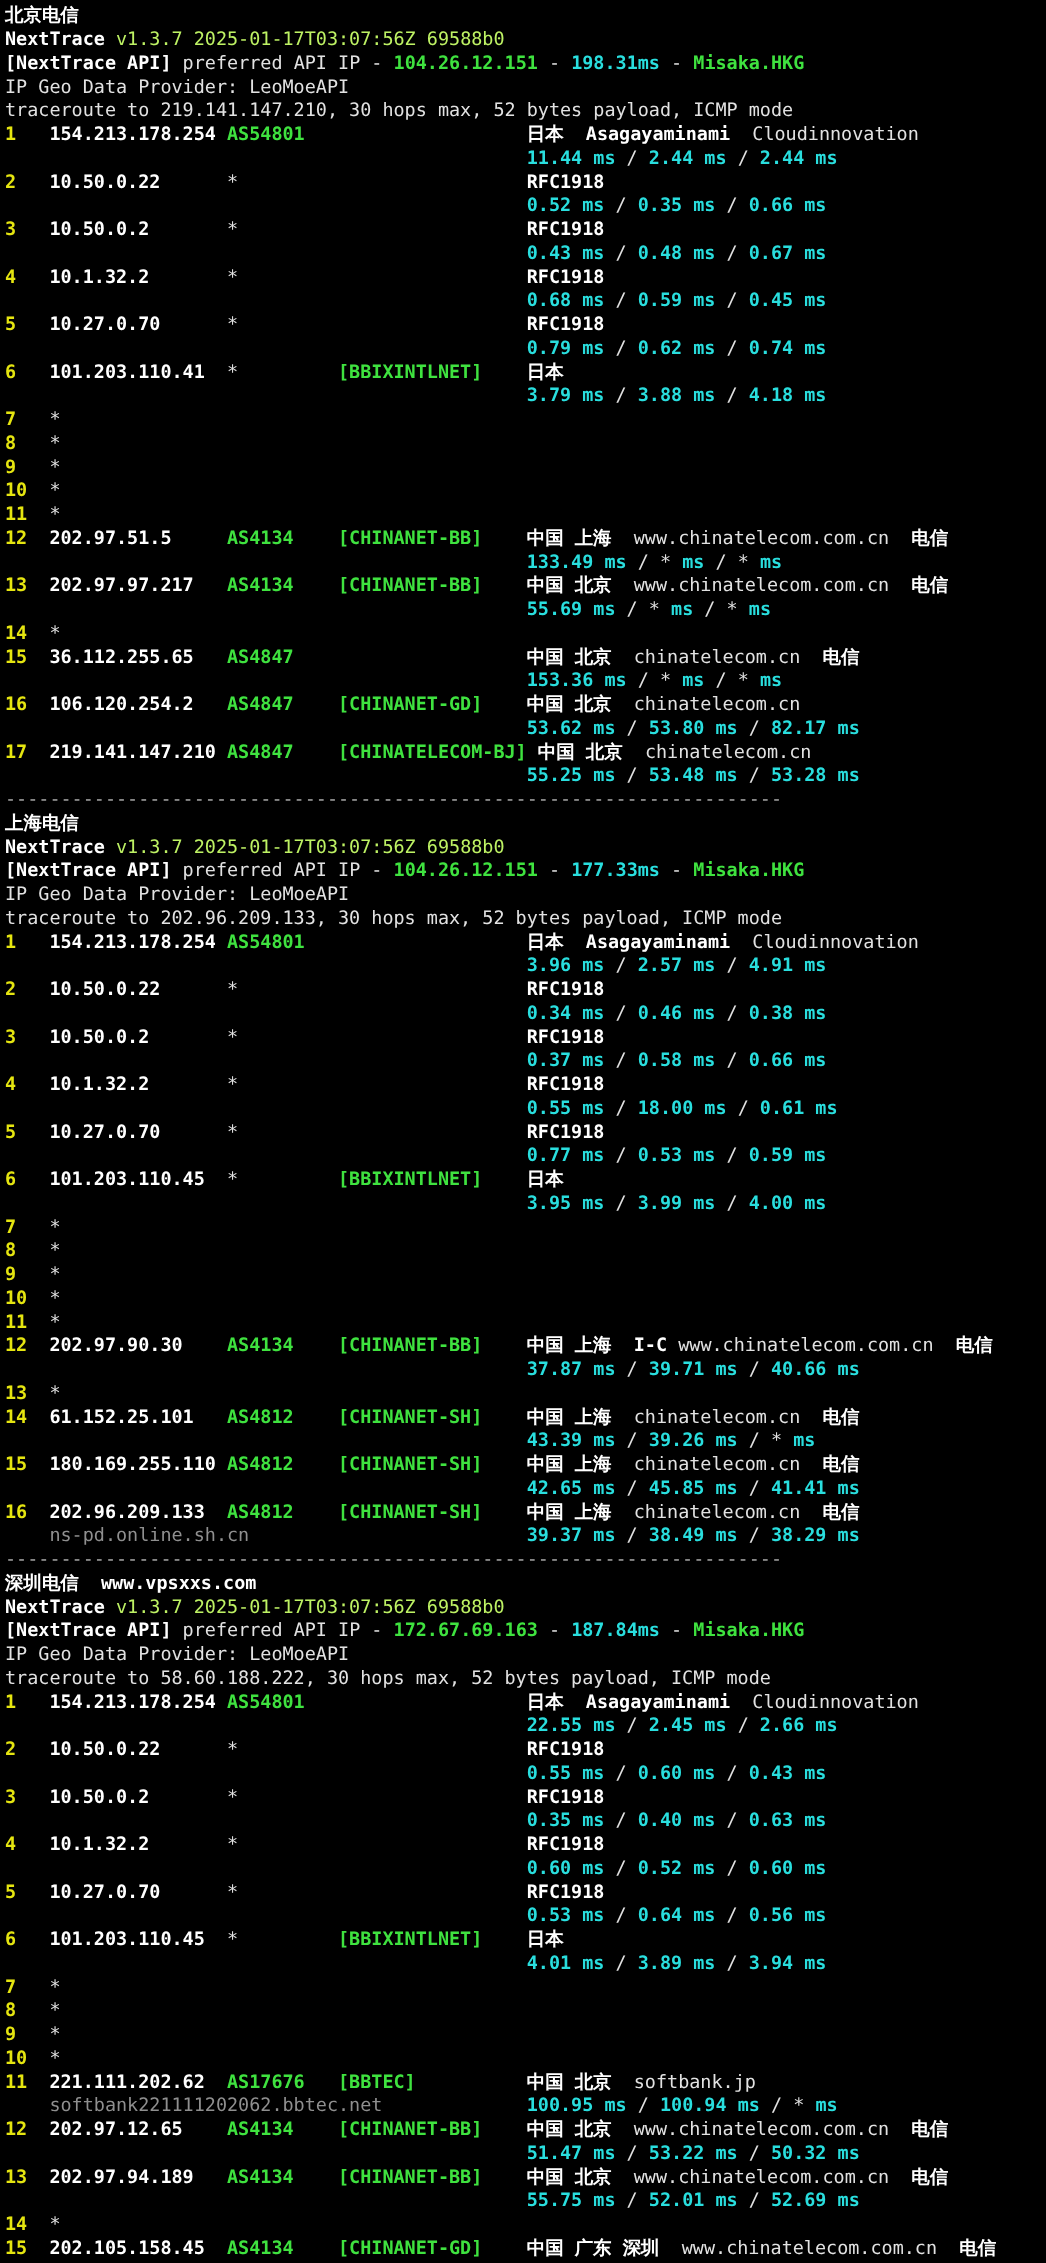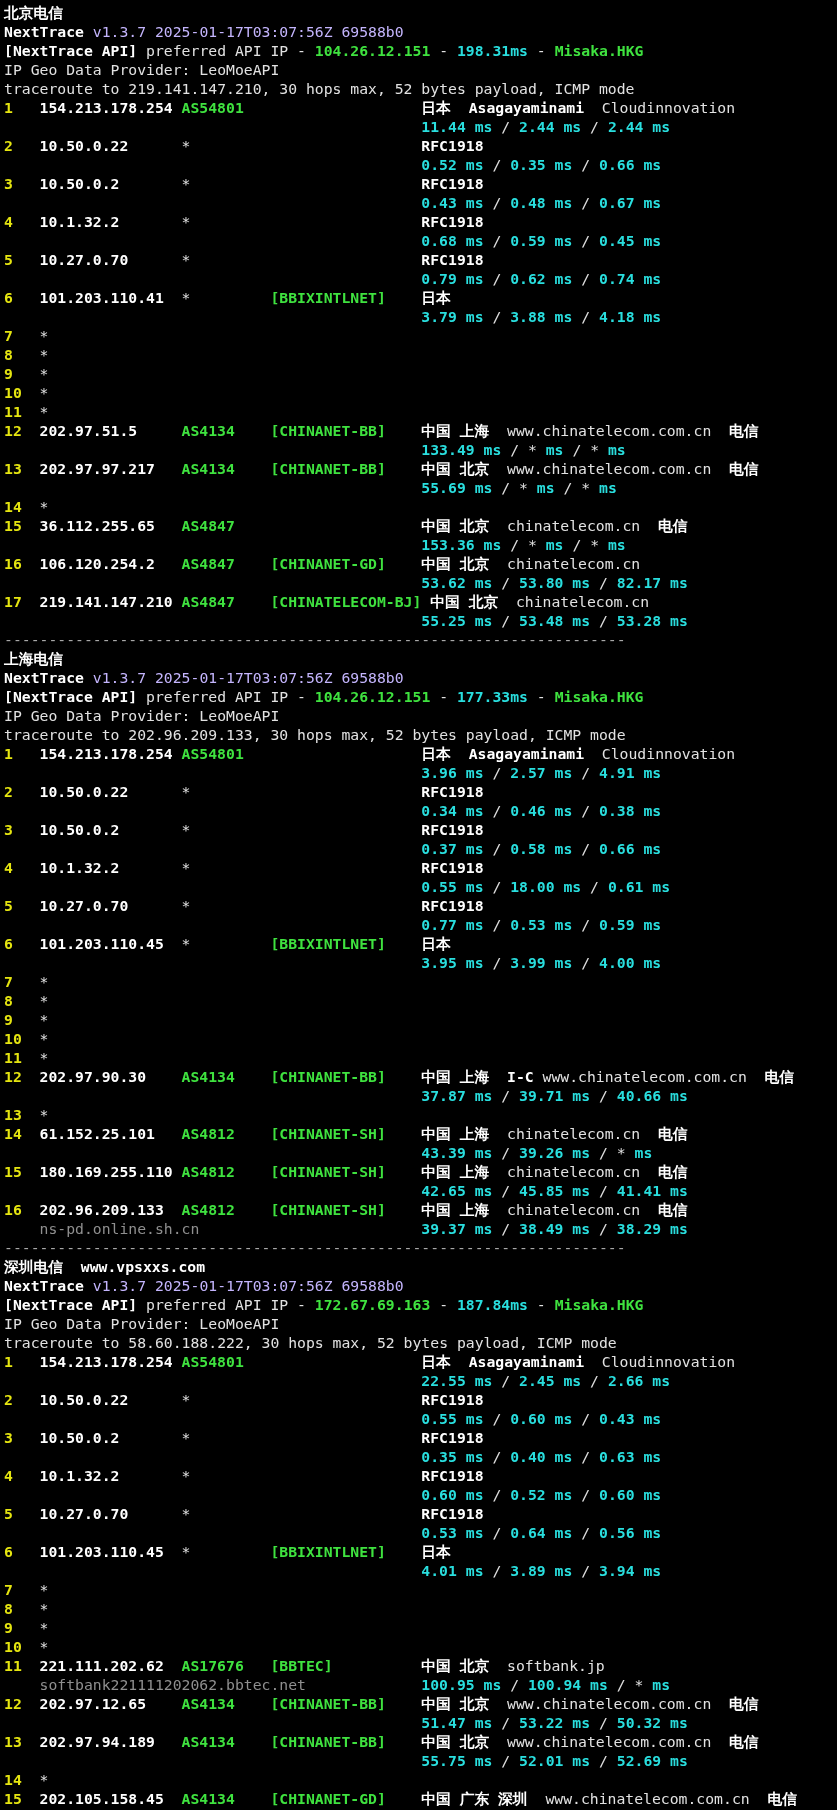--- a/index.html
+++ b/index.html
@@ -11,20 +11,20 @@
     padding:3px 0 0 4px;
     white-space:pre;
   }
   .ln{position:relative;height:19px;}
   .abs{position:absolute;top:0;}
   .w  {color:#e2e2e2;}
   .wb {color:#ffffff;font-weight:bold;}
   .y  {color:#e5e510;font-weight:bold;}
   .g  {color:#3fe23f;font-weight:bold;}
   .c  {color:#29dede;font-weight:bold;}
-  .dim{color:#c4b5fd;margin-top:40px;}
+  .dim{color:#bef264;margin-top:40px;}
   .gray{color:#8f8f8f;}
   .sep{color:#a8a8a8;}
 </style>
 </head>
 <body>
 
 <div id="term"><div class="ln"><span class="wb">北京电信</span></div><div class="ln"><span class="wb">NextTrace </span><span class="dim">v1.3.7 2025-01-17T03:07:56Z 69588b0</span></div><div class="ln"><span class="wb">[NextTrace API]</span><span class="w"> preferred API IP - </span><span class="g">104.26.12.151</span><span class="w"> - </span><span class="c">198.31ms</span><span class="w"> - </span><span class="g">Misaka.HKG</span></div><div class="ln"><span class="w">IP Geo Data Provider: LeoMoeAPI</span></div><div class="ln"><span class="w">traceroute to 219.141.147.210, 30 hops max, 52 bytes payload, ICMP mode</span></div><div class="ln"><span class="abs" style="left: 0ch;"><span class="y">1</span></span><span class="abs" style="left: 4ch;"><span class="wb">154.213.178.254</span></span><span class="abs" style="left: 20ch;"><span class="g">AS54801</span></span><span class="abs" style="left: 47ch;"><span class="wb">日本</span><span class="w">  </span><span class="wb">Asagayaminami</span><span class="w">  </span><span class="w">Cloudinnovation</span></span></div><div class="ln"><span class="abs" style="left: 47ch;"><span class="c">11.44 ms</span><span class="w"> / </span><span class="c">2.44 ms</span><span class="w"> / </span><span class="c">2.44 ms</span></span></div><div class="ln"><span class="abs" style="left: 0ch;"><span class="y">2</span></span><span class="abs" style="left: 4ch;"><span class="wb">10.50.0.22</span></span><span class="abs" style="left: 20ch;"><span class="w">*</span></span><span class="abs" style="left: 47ch;"><span class="wb">RFC1918</span></span></div><div class="ln"><span class="abs" style="left: 47ch;"><span class="c">0.52 ms</span><span class="w"> / </span><span class="c">0.35 ms</span><span class="w"> / </span><span class="c">0.66 ms</span></span></div><div class="ln"><span class="abs" style="left: 0ch;"><span class="y">3</span></span><span class="abs" style="left: 4ch;"><span class="wb">10.50.0.2</span></span><span class="abs" style="left: 20ch;"><span class="w">*</span></span><span class="abs" style="left: 47ch;"><span class="wb">RFC1918</span></span></div><div class="ln"><span class="abs" style="left: 47ch;"><span class="c">0.43 ms</span><span class="w"> / </span><span class="c">0.48 ms</span><span class="w"> / </span><span class="c">0.67 ms</span></span></div><div class="ln"><span class="abs" style="left: 0ch;"><span class="y">4</span></span><span class="abs" style="left: 4ch;"><span class="wb">10.1.32.2</span></span><span class="abs" style="left: 20ch;"><span class="w">*</span></span><span class="abs" style="left: 47ch;"><span class="wb">RFC1918</span></span></div><div class="ln"><span class="abs" style="left: 47ch;"><span class="c">0.68 ms</span><span class="w"> / </span><span class="c">0.59 ms</span><span class="w"> / </span><span class="c">0.45 ms</span></span></div><div class="ln"><span class="abs" style="left: 0ch;"><span class="y">5</span></span><span class="abs" style="left: 4ch;"><span class="wb">10.27.0.70</span></span><span class="abs" style="left: 20ch;"><span class="w">*</span></span><span class="abs" style="left: 47ch;"><span class="wb">RFC1918</span></span></div><div class="ln"><span class="abs" style="left: 47ch;"><span class="c">0.79 ms</span><span class="w"> / </span><span class="c">0.62 ms</span><span class="w"> / </span><span class="c">0.74 ms</span></span></div><div class="ln"><span class="abs" style="left: 0ch;"><span class="y">6</span></span><span class="abs" style="left: 4ch;"><span class="wb">101.203.110.41</span></span><span class="abs" style="left: 20ch;"><span class="w">*</span></span><span class="abs" style="left: 30ch;"><span class="g">[BBIXINTLNET]</span></span><span class="abs" style="left: 47ch;"><span class="wb">日本</span></span></div><div class="ln"><span class="abs" style="left: 47ch;"><span class="c">3.79 ms</span><span class="w"> / </span><span class="c">3.88 ms</span><span class="w"> / </span><span class="c">4.18 ms</span></span></div><div class="ln"><span class="abs" style="left: 0ch;"><span class="y">7</span></span><span class="abs" style="left: 4ch;"><span class="w">*</span></span></div><div class="ln"><span class="abs" style="left: 0ch;"><span class="y">8</span></span><span class="abs" style="left: 4ch;"><span class="w">*</span></span></div><div class="ln"><span class="abs" style="left: 0ch;"><span class="y">9</span></span><span class="abs" style="left: 4ch;"><span class="w">*</span></span></div><div class="ln"><span class="abs" style="left: 0ch;"><span class="y">10</span></span><span class="abs" style="left: 4ch;"><span class="w">*</span></span></div><div class="ln"><span class="abs" style="left: 0ch;"><span class="y">11</span></span><span class="abs" style="left: 4ch;"><span class="w">*</span></span></div><div class="ln"><span class="abs" style="left: 0ch;"><span class="y">12</span></span><span class="abs" style="left: 4ch;"><span class="wb">202.97.51.5</span></span><span class="abs" style="left: 20ch;"><span class="g">AS4134</span></span><span class="abs" style="left: 30ch;"><span class="g">[CHINANET-BB]</span></span><span class="abs" style="left: 47ch;"><span class="wb">中国 上海</span><span class="w">  </span><span class="w">www.chinatelecom.com.cn</span><span class="w">  </span><span class="wb">电信</span></span></div><div class="ln"><span class="abs" style="left: 47ch;"><span class="c">133.49 ms</span><span class="w"> / </span><span class="w">*</span><span class="c"> ms</span><span class="w"> / </span><span class="w">*</span><span class="c"> ms</span></span></div><div class="ln"><span class="abs" style="left: 0ch;"><span class="y">13</span></span><span class="abs" style="left: 4ch;"><span class="wb">202.97.97.217</span></span><span class="abs" style="left: 20ch;"><span class="g">AS4134</span></span><span class="abs" style="left: 30ch;"><span class="g">[CHINANET-BB]</span></span><span class="abs" style="left: 47ch;"><span class="wb">中国 北京</span><span class="w">  </span><span class="w">www.chinatelecom.com.cn</span><span class="w">  </span><span class="wb">电信</span></span></div><div class="ln"><span class="abs" style="left: 47ch;"><span class="c">55.69 ms</span><span class="w"> / </span><span class="w">*</span><span class="c"> ms</span><span class="w"> / </span><span class="w">*</span><span class="c"> ms</span></span></div><div class="ln"><span class="abs" style="left: 0ch;"><span class="y">14</span></span><span class="abs" style="left: 4ch;"><span class="w">*</span></span></div><div class="ln"><span class="abs" style="left: 0ch;"><span class="y">15</span></span><span class="abs" style="left: 4ch;"><span class="wb">36.112.255.65</span></span><span class="abs" style="left: 20ch;"><span class="g">AS4847</span></span><span class="abs" style="left: 47ch;"><span class="wb">中国 北京</span><span class="w">  </span><span class="w">chinatelecom.cn</span><span class="w">  </span><span class="wb">电信</span></span></div><div class="ln"><span class="abs" style="left: 47ch;"><span class="c">153.36 ms</span><span class="w"> / </span><span class="w">*</span><span class="c"> ms</span><span class="w"> / </span><span class="w">*</span><span class="c"> ms</span></span></div><div class="ln"><span class="abs" style="left: 0ch;"><span class="y">16</span></span><span class="abs" style="left: 4ch;"><span class="wb">106.120.254.2</span></span><span class="abs" style="left: 20ch;"><span class="g">AS4847</span></span><span class="abs" style="left: 30ch;"><span class="g">[CHINANET-GD]</span></span><span class="abs" style="left: 47ch;"><span class="wb">中国 北京</span><span class="w">  </span><span class="w">chinatelecom.cn</span></span></div><div class="ln"><span class="abs" style="left: 47ch;"><span class="c">53.62 ms</span><span class="w"> / </span><span class="c">53.80 ms</span><span class="w"> / </span><span class="c">82.17 ms</span></span></div><div class="ln"><span class="abs" style="left: 0ch;"><span class="y">17</span></span><span class="abs" style="left: 4ch;"><span class="wb">219.141.147.210</span></span><span class="abs" style="left: 20ch;"><span class="g">AS4847</span></span><span class="abs" style="left: 30ch;"><span class="g">[CHINATELECOM-BJ]</span></span><span class="abs" style="left: 48ch;"><span class="wb">中国 北京</span><span class="w">  </span><span class="w">chinatelecom.cn</span></span></div><div class="ln"><span class="abs" style="left: 47ch;"><span class="c">55.25 ms</span><span class="w"> / </span><span class="c">53.48 ms</span><span class="w"> / </span><span class="c">53.28 ms</span></span></div><div class="ln"><span class="sep">----------------------------------------------------------------------</span></div><div class="ln"><span class="wb">上海电信</span></div><div class="ln"><span class="wb">NextTrace </span><span class="dim">v1.3.7 2025-01-17T03:07:56Z 69588b0</span></div><div class="ln"><span class="wb">[NextTrace API]</span><span class="w"> preferred API IP - </span><span class="g">104.26.12.151</span><span class="w"> - </span><span class="c">177.33ms</span><span class="w"> - </span><span class="g">Misaka.HKG</span></div><div class="ln"><span class="w">IP Geo Data Provider: LeoMoeAPI</span></div><div class="ln"><span class="w">traceroute to 202.96.209.133, 30 hops max, 52 bytes payload, ICMP mode</span></div><div class="ln"><span class="abs" style="left: 0ch;"><span class="y">1</span></span><span class="abs" style="left: 4ch;"><span class="wb">154.213.178.254</span></span><span class="abs" style="left: 20ch;"><span class="g">AS54801</span></span><span class="abs" style="left: 47ch;"><span class="wb">日本</span><span class="w">  </span><span class="wb">Asagayaminami</span><span class="w">  </span><span class="w">Cloudinnovation</span></span></div><div class="ln"><span class="abs" style="left: 47ch;"><span class="c">3.96 ms</span><span class="w"> / </span><span class="c">2.57 ms</span><span class="w"> / </span><span class="c">4.91 ms</span></span></div><div class="ln"><span class="abs" style="left: 0ch;"><span class="y">2</span></span><span class="abs" style="left: 4ch;"><span class="wb">10.50.0.22</span></span><span class="abs" style="left: 20ch;"><span class="w">*</span></span><span class="abs" style="left: 47ch;"><span class="wb">RFC1918</span></span></div><div class="ln"><span class="abs" style="left: 47ch;"><span class="c">0.34 ms</span><span class="w"> / </span><span class="c">0.46 ms</span><span class="w"> / </span><span class="c">0.38 ms</span></span></div><div class="ln"><span class="abs" style="left: 0ch;"><span class="y">3</span></span><span class="abs" style="left: 4ch;"><span class="wb">10.50.0.2</span></span><span class="abs" style="left: 20ch;"><span class="w">*</span></span><span class="abs" style="left: 47ch;"><span class="wb">RFC1918</span></span></div><div class="ln"><span class="abs" style="left: 47ch;"><span class="c">0.37 ms</span><span class="w"> / </span><span class="c">0.58 ms</span><span class="w"> / </span><span class="c">0.66 ms</span></span></div><div class="ln"><span class="abs" style="left: 0ch;"><span class="y">4</span></span><span class="abs" style="left: 4ch;"><span class="wb">10.1.32.2</span></span><span class="abs" style="left: 20ch;"><span class="w">*</span></span><span class="abs" style="left: 47ch;"><span class="wb">RFC1918</span></span></div><div class="ln"><span class="abs" style="left: 47ch;"><span class="c">0.55 ms</span><span class="w"> / </span><span class="c">18.00 ms</span><span class="w"> / </span><span class="c">0.61 ms</span></span></div><div class="ln"><span class="abs" style="left: 0ch;"><span class="y">5</span></span><span class="abs" style="left: 4ch;"><span class="wb">10.27.0.70</span></span><span class="abs" style="left: 20ch;"><span class="w">*</span></span><span class="abs" style="left: 47ch;"><span class="wb">RFC1918</span></span></div><div class="ln"><span class="abs" style="left: 47ch;"><span class="c">0.77 ms</span><span class="w"> / </span><span class="c">0.53 ms</span><span class="w"> / </span><span class="c">0.59 ms</span></span></div><div class="ln"><span class="abs" style="left: 0ch;"><span class="y">6</span></span><span class="abs" style="left: 4ch;"><span class="wb">101.203.110.45</span></span><span class="abs" style="left: 20ch;"><span class="w">*</span></span><span class="abs" style="left: 30ch;"><span class="g">[BBIXINTLNET]</span></span><span class="abs" style="left: 47ch;"><span class="wb">日本</span></span></div><div class="ln"><span class="abs" style="left: 47ch;"><span class="c">3.95 ms</span><span class="w"> / </span><span class="c">3.99 ms</span><span class="w"> / </span><span class="c">4.00 ms</span></span></div><div class="ln"><span class="abs" style="left: 0ch;"><span class="y">7</span></span><span class="abs" style="left: 4ch;"><span class="w">*</span></span></div><div class="ln"><span class="abs" style="left: 0ch;"><span class="y">8</span></span><span class="abs" style="left: 4ch;"><span class="w">*</span></span></div><div class="ln"><span class="abs" style="left: 0ch;"><span class="y">9</span></span><span class="abs" style="left: 4ch;"><span class="w">*</span></span></div><div class="ln"><span class="abs" style="left: 0ch;"><span class="y">10</span></span><span class="abs" style="left: 4ch;"><span class="w">*</span></span></div><div class="ln"><span class="abs" style="left: 0ch;"><span class="y">11</span></span><span class="abs" style="left: 4ch;"><span class="w">*</span></span></div><div class="ln"><span class="abs" style="left: 0ch;"><span class="y">12</span></span><span class="abs" style="left: 4ch;"><span class="wb">202.97.90.30</span></span><span class="abs" style="left: 20ch;"><span class="g">AS4134</span></span><span class="abs" style="left: 30ch;"><span class="g">[CHINANET-BB]</span></span><span class="abs" style="left: 47ch;"><span class="wb">中国 上海</span><span class="w">  </span><span class="wb">I-C</span><span class="w"> </span><span class="w">www.chinatelecom.com.cn</span><span class="w">  </span><span class="wb">电信</span></span></div><div class="ln"><span class="abs" style="left: 47ch;"><span class="c">37.87 ms</span><span class="w"> / </span><span class="c">39.71 ms</span><span class="w"> / </span><span class="c">40.66 ms</span></span></div><div class="ln"><span class="abs" style="left: 0ch;"><span class="y">13</span></span><span class="abs" style="left: 4ch;"><span class="w">*</span></span></div><div class="ln"><span class="abs" style="left: 0ch;"><span class="y">14</span></span><span class="abs" style="left: 4ch;"><span class="wb">61.152.25.101</span></span><span class="abs" style="left: 20ch;"><span class="g">AS4812</span></span><span class="abs" style="left: 30ch;"><span class="g">[CHINANET-SH]</span></span><span class="abs" style="left: 47ch;"><span class="wb">中国 上海</span><span class="w">  </span><span class="w">chinatelecom.cn</span><span class="w">  </span><span class="wb">电信</span></span></div><div class="ln"><span class="abs" style="left: 47ch;"><span class="c">43.39 ms</span><span class="w"> / </span><span class="c">39.26 ms</span><span class="w"> / </span><span class="w">*</span><span class="c"> ms</span></span></div><div class="ln"><span class="abs" style="left: 0ch;"><span class="y">15</span></span><span class="abs" style="left: 4ch;"><span class="wb">180.169.255.110</span></span><span class="abs" style="left: 20ch;"><span class="g">AS4812</span></span><span class="abs" style="left: 30ch;"><span class="g">[CHINANET-SH]</span></span><span class="abs" style="left: 47ch;"><span class="wb">中国 上海</span><span class="w">  </span><span class="w">chinatelecom.cn</span><span class="w">  </span><span class="wb">电信</span></span></div><div class="ln"><span class="abs" style="left: 47ch;"><span class="c">42.65 ms</span><span class="w"> / </span><span class="c">45.85 ms</span><span class="w"> / </span><span class="c">41.41 ms</span></span></div><div class="ln"><span class="abs" style="left: 0ch;"><span class="y">16</span></span><span class="abs" style="left: 4ch;"><span class="wb">202.96.209.133</span></span><span class="abs" style="left: 20ch;"><span class="g">AS4812</span></span><span class="abs" style="left: 30ch;"><span class="g">[CHINANET-SH]</span></span><span class="abs" style="left: 47ch;"><span class="wb">中国 上海</span><span class="w">  </span><span class="w">chinatelecom.cn</span><span class="w">  </span><span class="wb">电信</span></span></div><div class="ln"><span class="abs" style="left: 4ch;"><span class="gray">ns-pd.online.sh.cn</span></span><span class="abs" style="left: 47ch;"><span class="c">39.37 ms</span><span class="w"> / </span><span class="c">38.49 ms</span><span class="w"> / </span><span class="c">38.29 ms</span></span></div><div class="ln"><span class="sep">----------------------------------------------------------------------</span></div><div class="ln"><span class="wb">深圳电信</span><span class="w">  </span><span class="wb">www.vpsxxs.com</span></div><div class="ln"><span class="wb">NextTrace </span><span class="dim">v1.3.7 2025-01-17T03:07:56Z 69588b0</span></div><div class="ln"><span class="wb">[NextTrace API]</span><span class="w"> preferred API IP - </span><span class="g">172.67.69.163</span><span class="w"> - </span><span class="c">187.84ms</span><span class="w"> - </span><span class="g">Misaka.HKG</span></div><div class="ln"><span class="w">IP Geo Data Provider: LeoMoeAPI</span></div><div class="ln"><span class="w">traceroute to 58.60.188.222, 30 hops max, 52 bytes payload, ICMP mode</span></div><div class="ln"><span class="abs" style="left: 0ch;"><span class="y">1</span></span><span class="abs" style="left: 4ch;"><span class="wb">154.213.178.254</span></span><span class="abs" style="left: 20ch;"><span class="g">AS54801</span></span><span class="abs" style="left: 47ch;"><span class="wb">日本</span><span class="w">  </span><span class="wb">Asagayaminami</span><span class="w">  </span><span class="w">Cloudinnovation</span></span></div><div class="ln"><span class="abs" style="left: 47ch;"><span class="c">22.55 ms</span><span class="w"> / </span><span class="c">2.45 ms</span><span class="w"> / </span><span class="c">2.66 ms</span></span></div><div class="ln"><span class="abs" style="left: 0ch;"><span class="y">2</span></span><span class="abs" style="left: 4ch;"><span class="wb">10.50.0.22</span></span><span class="abs" style="left: 20ch;"><span class="w">*</span></span><span class="abs" style="left: 47ch;"><span class="wb">RFC1918</span></span></div><div class="ln"><span class="abs" style="left: 47ch;"><span class="c">0.55 ms</span><span class="w"> / </span><span class="c">0.60 ms</span><span class="w"> / </span><span class="c">0.43 ms</span></span></div><div class="ln"><span class="abs" style="left: 0ch;"><span class="y">3</span></span><span class="abs" style="left: 4ch;"><span class="wb">10.50.0.2</span></span><span class="abs" style="left: 20ch;"><span class="w">*</span></span><span class="abs" style="left: 47ch;"><span class="wb">RFC1918</span></span></div><div class="ln"><span class="abs" style="left: 47ch;"><span class="c">0.35 ms</span><span class="w"> / </span><span class="c">0.40 ms</span><span class="w"> / </span><span class="c">0.63 ms</span></span></div><div class="ln"><span class="abs" style="left: 0ch;"><span class="y">4</span></span><span class="abs" style="left: 4ch;"><span class="wb">10.1.32.2</span></span><span class="abs" style="left: 20ch;"><span class="w">*</span></span><span class="abs" style="left: 47ch;"><span class="wb">RFC1918</span></span></div><div class="ln"><span class="abs" style="left: 47ch;"><span class="c">0.60 ms</span><span class="w"> / </span><span class="c">0.52 ms</span><span class="w"> / </span><span class="c">0.60 ms</span></span></div><div class="ln"><span class="abs" style="left: 0ch;"><span class="y">5</span></span><span class="abs" style="left: 4ch;"><span class="wb">10.27.0.70</span></span><span class="abs" style="left: 20ch;"><span class="w">*</span></span><span class="abs" style="left: 47ch;"><span class="wb">RFC1918</span></span></div><div class="ln"><span class="abs" style="left: 47ch;"><span class="c">0.53 ms</span><span class="w"> / </span><span class="c">0.64 ms</span><span class="w"> / </span><span class="c">0.56 ms</span></span></div><div class="ln"><span class="abs" style="left: 0ch;"><span class="y">6</span></span><span class="abs" style="left: 4ch;"><span class="wb">101.203.110.45</span></span><span class="abs" style="left: 20ch;"><span class="w">*</span></span><span class="abs" style="left: 30ch;"><span class="g">[BBIXINTLNET]</span></span><span class="abs" style="left: 47ch;"><span class="wb">日本</span></span></div><div class="ln"><span class="abs" style="left: 47ch;"><span class="c">4.01 ms</span><span class="w"> / </span><span class="c">3.89 ms</span><span class="w"> / </span><span class="c">3.94 ms</span></span></div><div class="ln"><span class="abs" style="left: 0ch;"><span class="y">7</span></span><span class="abs" style="left: 4ch;"><span class="w">*</span></span></div><div class="ln"><span class="abs" style="left: 0ch;"><span class="y">8</span></span><span class="abs" style="left: 4ch;"><span class="w">*</span></span></div><div class="ln"><span class="abs" style="left: 0ch;"><span class="y">9</span></span><span class="abs" style="left: 4ch;"><span class="w">*</span></span></div><div class="ln"><span class="abs" style="left: 0ch;"><span class="y">10</span></span><span class="abs" style="left: 4ch;"><span class="w">*</span></span></div><div class="ln"><span class="abs" style="left: 0ch;"><span class="y">11</span></span><span class="abs" style="left: 4ch;"><span class="wb">221.111.202.62</span></span><span class="abs" style="left: 20ch;"><span class="g">AS17676</span></span><span class="abs" style="left: 30ch;"><span class="g">[BBTEC]</span></span><span class="abs" style="left: 47ch;"><span class="wb">中国 北京</span><span class="w">  </span><span class="w">softbank.jp</span></span></div><div class="ln"><span class="abs" style="left: 4ch;"><span class="gray">softbank221111202062.bbtec.net</span></span><span class="abs" style="left: 47ch;"><span class="c">100.95 ms</span><span class="w"> / </span><span class="c">100.94 ms</span><span class="w"> / </span><span class="w">*</span><span class="c"> ms</span></span></div><div class="ln"><span class="abs" style="left: 0ch;"><span class="y">12</span></span><span class="abs" style="left: 4ch;"><span class="wb">202.97.12.65</span></span><span class="abs" style="left: 20ch;"><span class="g">AS4134</span></span><span class="abs" style="left: 30ch;"><span class="g">[CHINANET-BB]</span></span><span class="abs" style="left: 47ch;"><span class="wb">中国 北京</span><span class="w">  </span><span class="w">www.chinatelecom.com.cn</span><span class="w">  </span><span class="wb">电信</span></span></div><div class="ln"><span class="abs" style="left: 47ch;"><span class="c">51.47 ms</span><span class="w"> / </span><span class="c">53.22 ms</span><span class="w"> / </span><span class="c">50.32 ms</span></span></div><div class="ln"><span class="abs" style="left: 0ch;"><span class="y">13</span></span><span class="abs" style="left: 4ch;"><span class="wb">202.97.94.189</span></span><span class="abs" style="left: 20ch;"><span class="g">AS4134</span></span><span class="abs" style="left: 30ch;"><span class="g">[CHINANET-BB]</span></span><span class="abs" style="left: 47ch;"><span class="wb">中国 北京</span><span class="w">  </span><span class="w">www.chinatelecom.com.cn</span><span class="w">  </span><span class="wb">电信</span></span></div><div class="ln"><span class="abs" style="left: 47ch;"><span class="c">55.75 ms</span><span class="w"> / </span><span class="c">52.01 ms</span><span class="w"> / </span><span class="c">52.69 ms</span></span></div><div class="ln"><span class="abs" style="left: 0ch;"><span class="y">14</span></span><span class="abs" style="left: 4ch;"><span class="w">*</span></span></div><div class="ln"><span class="abs" style="left: 0ch;"><span class="y">15</span></span><span class="abs" style="left: 4ch;"><span class="wb">202.105.158.45</span></span><span class="abs" style="left: 20ch;"><span class="g">AS4134</span></span><span class="abs" style="left: 30ch;"><span class="g">[CHINANET-GD]</span></span><span class="abs" style="left: 47ch;"><span class="wb">中国 广东 深圳</span><span class="w">  </span><span class="w">www.chinatelecom.com.cn</span><span class="w">  </span><span class="wb">电信</span></span></div></div>
 
 </body></html>

